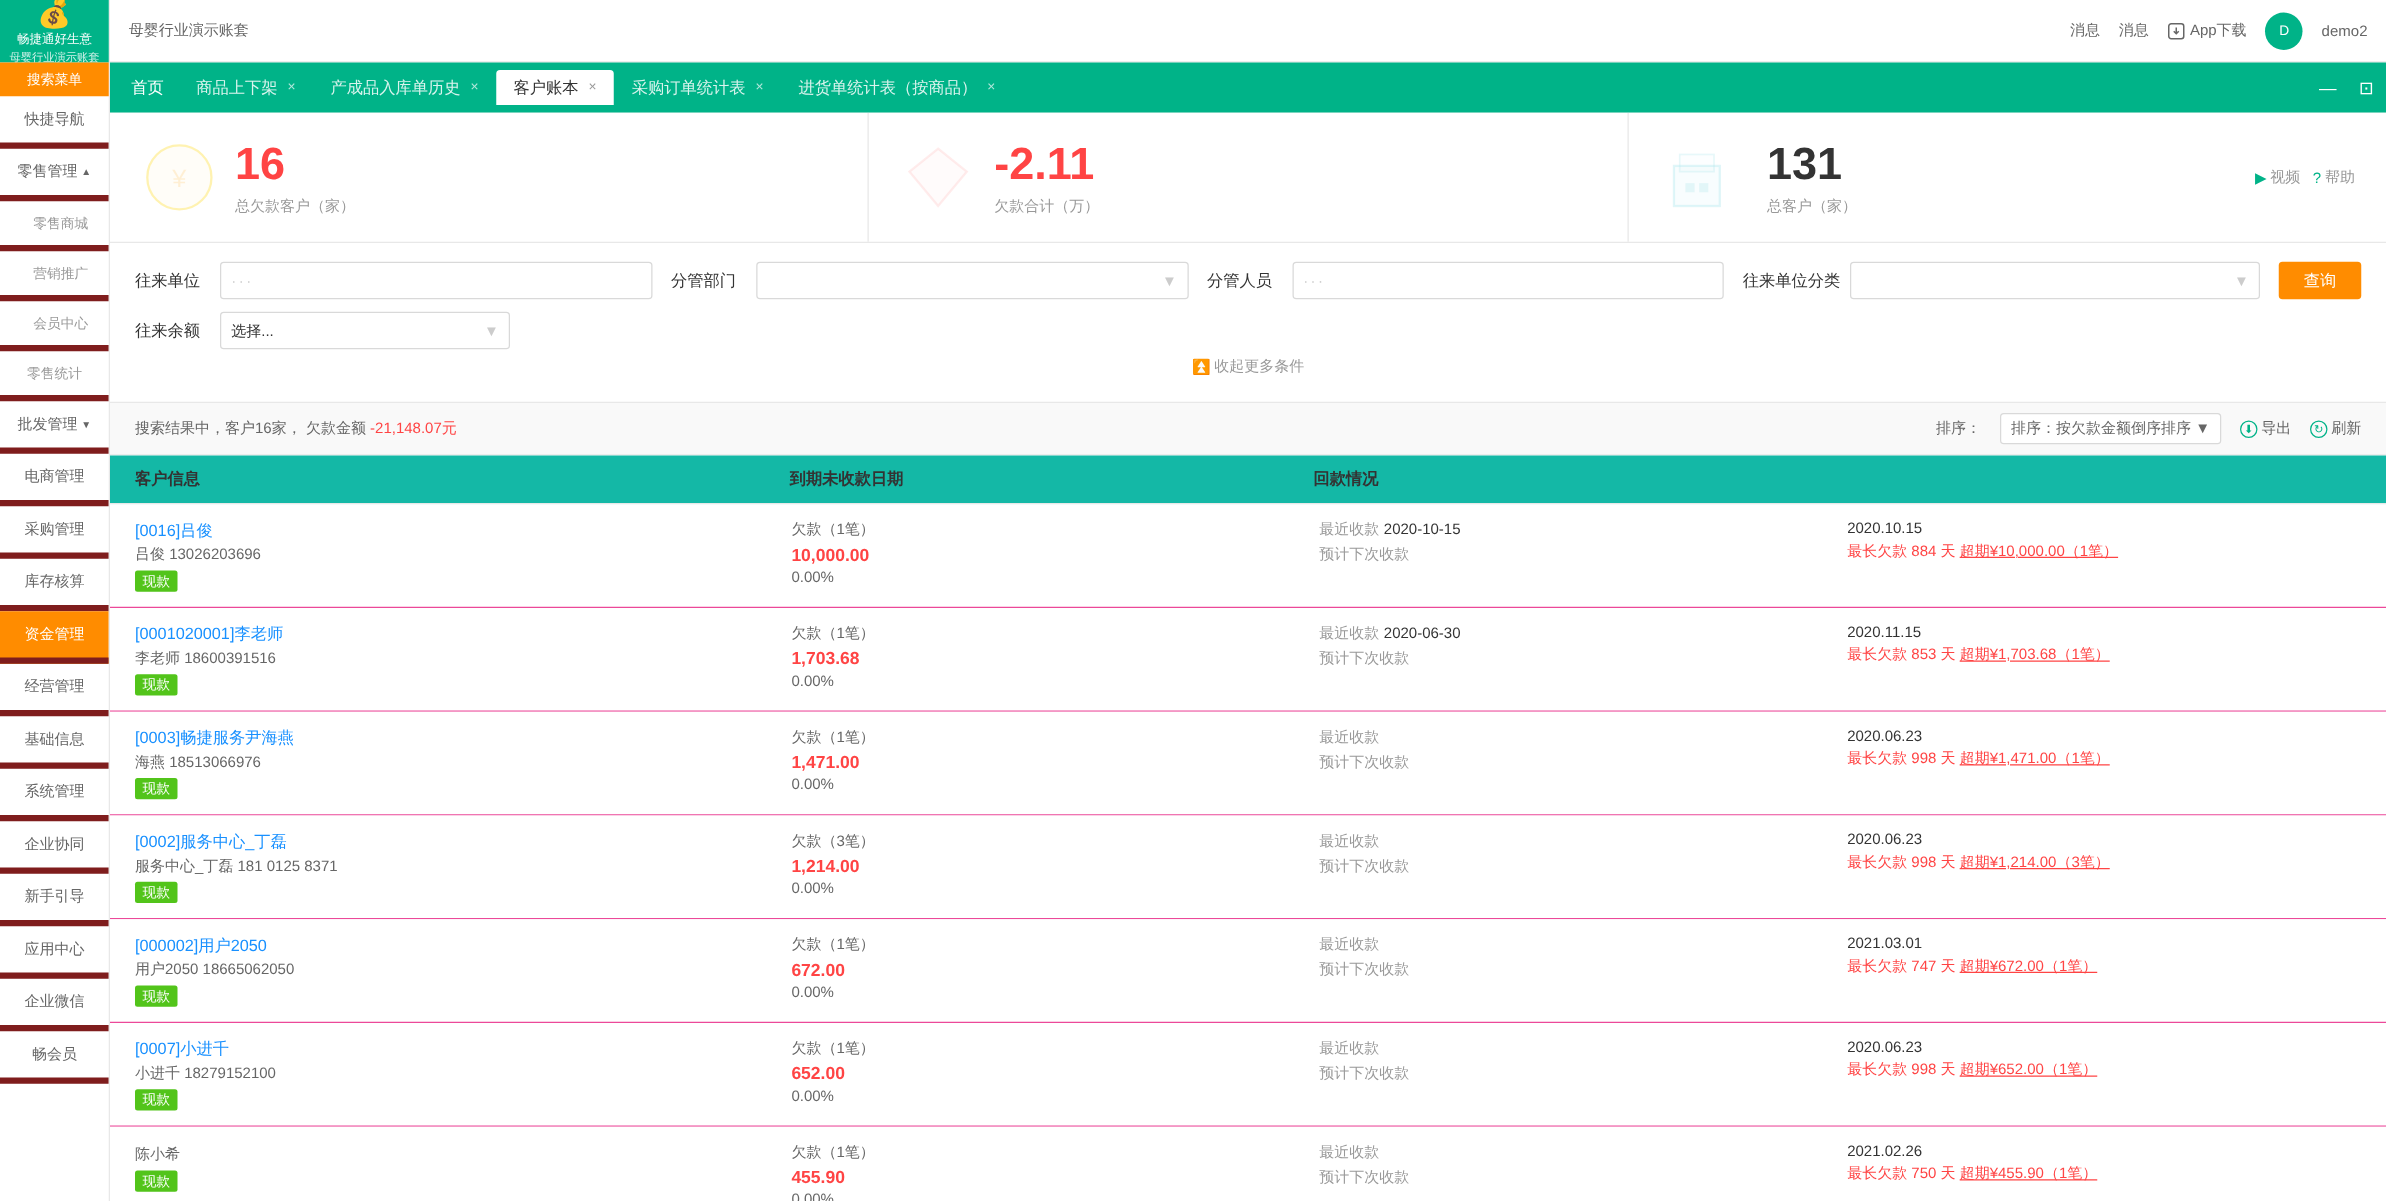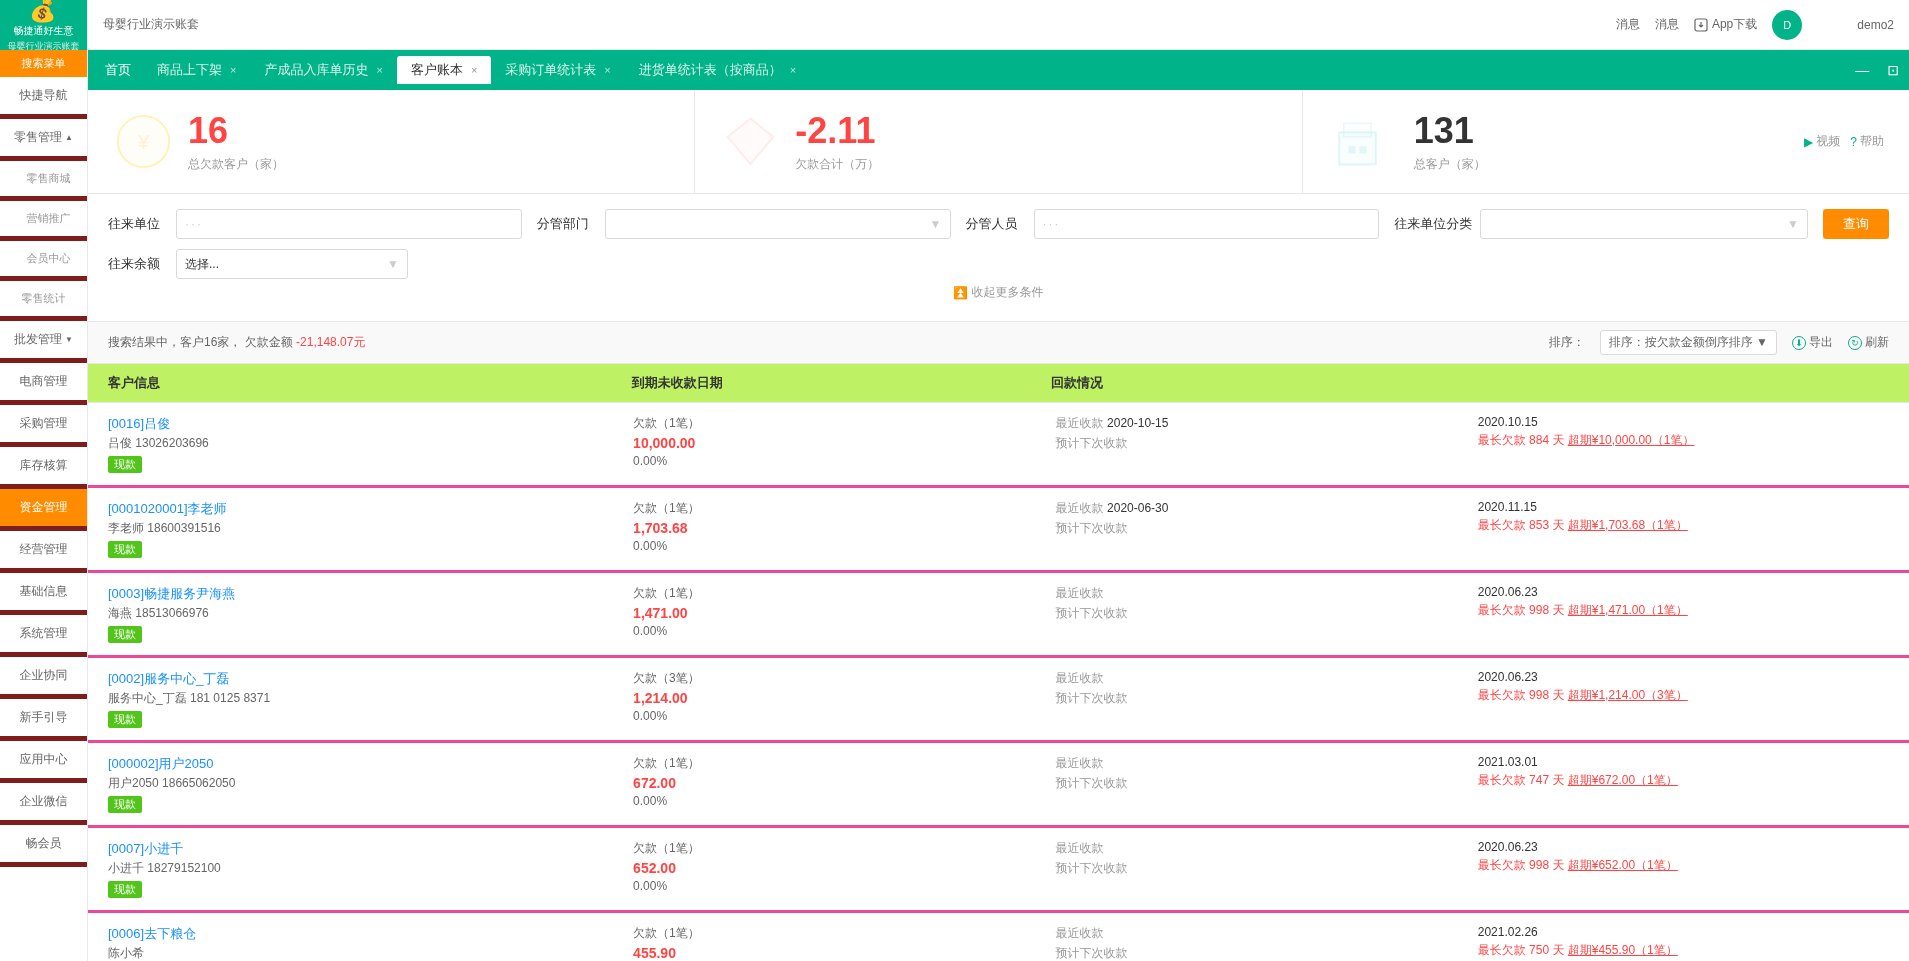--- a/index.html
+++ b/index.html
@@ -68,22 +68,22 @@
     .result-bar { background: #f9f9f9; padding: 8px 20px; border-bottom: 1px solid #e8e8e8; display: flex; align-items: center; justify-content: space-between; }
     .result-info { font-size: 12px; color: #666; }
     .result-info span.highlight { color: #ff4444; }
     .result-actions { display: flex; align-items: center; gap: 15px; font-size: 12px; color: #666; }
     .sort-select { border: 1px solid #d9d9d9; padding: 3px 8px; border-radius: 3px; font-size: 12px; background: #fff; cursor: pointer; }
     .action-btn { cursor: pointer; display: flex; align-items: center; gap: 3px; }
     .action-btn .icon-circle { width: 14px; height: 14px; border-radius: 50%; border: 1px solid #00b388; display: flex; align-items: center; justify-content: center; font-size: 9px; color: #00b388; }
 
     
     .table-container { background: #fff; }
-    .table-header { display: grid; grid-template-columns: 2.5fr 2fr 2fr 2fr; padding: 10px 20px; background: #bef264; border-bottom: 1px solid #e8e8e8; font-size: 13px; color: #333; font-weight: bold; }
-    .table-row { display: grid; grid-template-columns: 2.5fr 2fr 2fr 2fr; padding: 12px 20px; border-bottom: 3px solid #ec4899; background: #fff; gap: 11px; }
+    .table-header { display: grid; grid-template-columns: 2.5fr 2fr 2fr 2fr; padding: 10px 20px; background: #14b8a6; border-bottom: 1px solid #e8e8e8; font-size: 13px; color: #333; font-weight: bold; }
+    .table-row { display: grid; grid-template-columns: 2.5fr 2fr 2fr 2fr; padding: 12px 20px; border-bottom: 1px solid #ec4899; background: #fff; gap: 11px; }
     .customer-name { color: #1890ff; font-size: 13px; cursor: pointer; }
     .customer-phone { color: #666; font-size: 12px; margin-top: 2px; }
     .tag { display: inline-block; background: #52c41a; color: #fff; font-size: 11px; padding: 1px 6px; border-radius: 2px; margin-top: 4px; }
     .debt-amount { color: #ff4444; font-size: 14px; font-weight: bold; margin-top: 3px; }
     .debt-count { color: #666; font-size: 12px; }
     .debt-ratio { color: #666; font-size: 12px; margin-top: 3px; }
     .recovery-label { color: #999; font-size: 12px; }
     .recovery-date { color: #333; font-size: 12px; }
     .recovery-next { color: #999; font-size: 12px; margin-top: 3px; }
     .overdue-date { color: #333; font-size: 12px; }
@@ -182,21 +182,21 @@
       <span style="cursor:pointer; display:flex; align-items:center; gap:4px;">
         <svg width="14" height="14" viewBox="0 0 14 14" fill="none">
             <rect x="1" y="1" width="12" height="12" rx="2" stroke="#666" stroke-width="1.2"></rect>
             <path d="M7 4v5M5 7l2 2 2-2" stroke="#666" stroke-width="1.2"></path>
           </svg>
         <span>App下载</span>
       </span>
       <div class="user-avatar">
         <span>D</span>
       </div>
-      <span style="cursor:pointer;margin-left:40px;">demo2</span>
+      <span style="cursor:pointer;">demo2</span>
     </div>
   </div>
 
   <div class="tabbar">
     <div class="tab-home">
       <span>首页</span>
     </div>
     <div class="tab-item">
       <span>商品上下架</span>
       <span class="tab-close">×</span>
@@ -466,21 +466,20 @@
       <div><span class="recovery-label">最近收款</span> <span class="recovery-date"></span></div>
       <div class="recovery-next">预计下次收款</div>
     </div>
     <div>
       <div class="overdue-date">2020.06.23</div>
       <div class="overdue-days">最长欠款 998 天 <span class="overdue-link">超期¥652.00（1笔）</span></div>
     </div>
   </div>
           <div class="table-row">
     <div>
-      <div><a class="customer-name">[0006]去下粮仓</a></div>
       <div class="customer-phone">陈小希</div>
       <div><span class="tag">现款</span></div>
     </div>
     <div>
       <div class="debt-count">欠款（1笔）</div>
       <div class="debt-amount">455.90</div>
       <div class="debt-ratio">0.00%</div>
     </div>
     <div>
       <div><span class="recovery-label">最近收款</span> <span class="recovery-date"></span></div>

